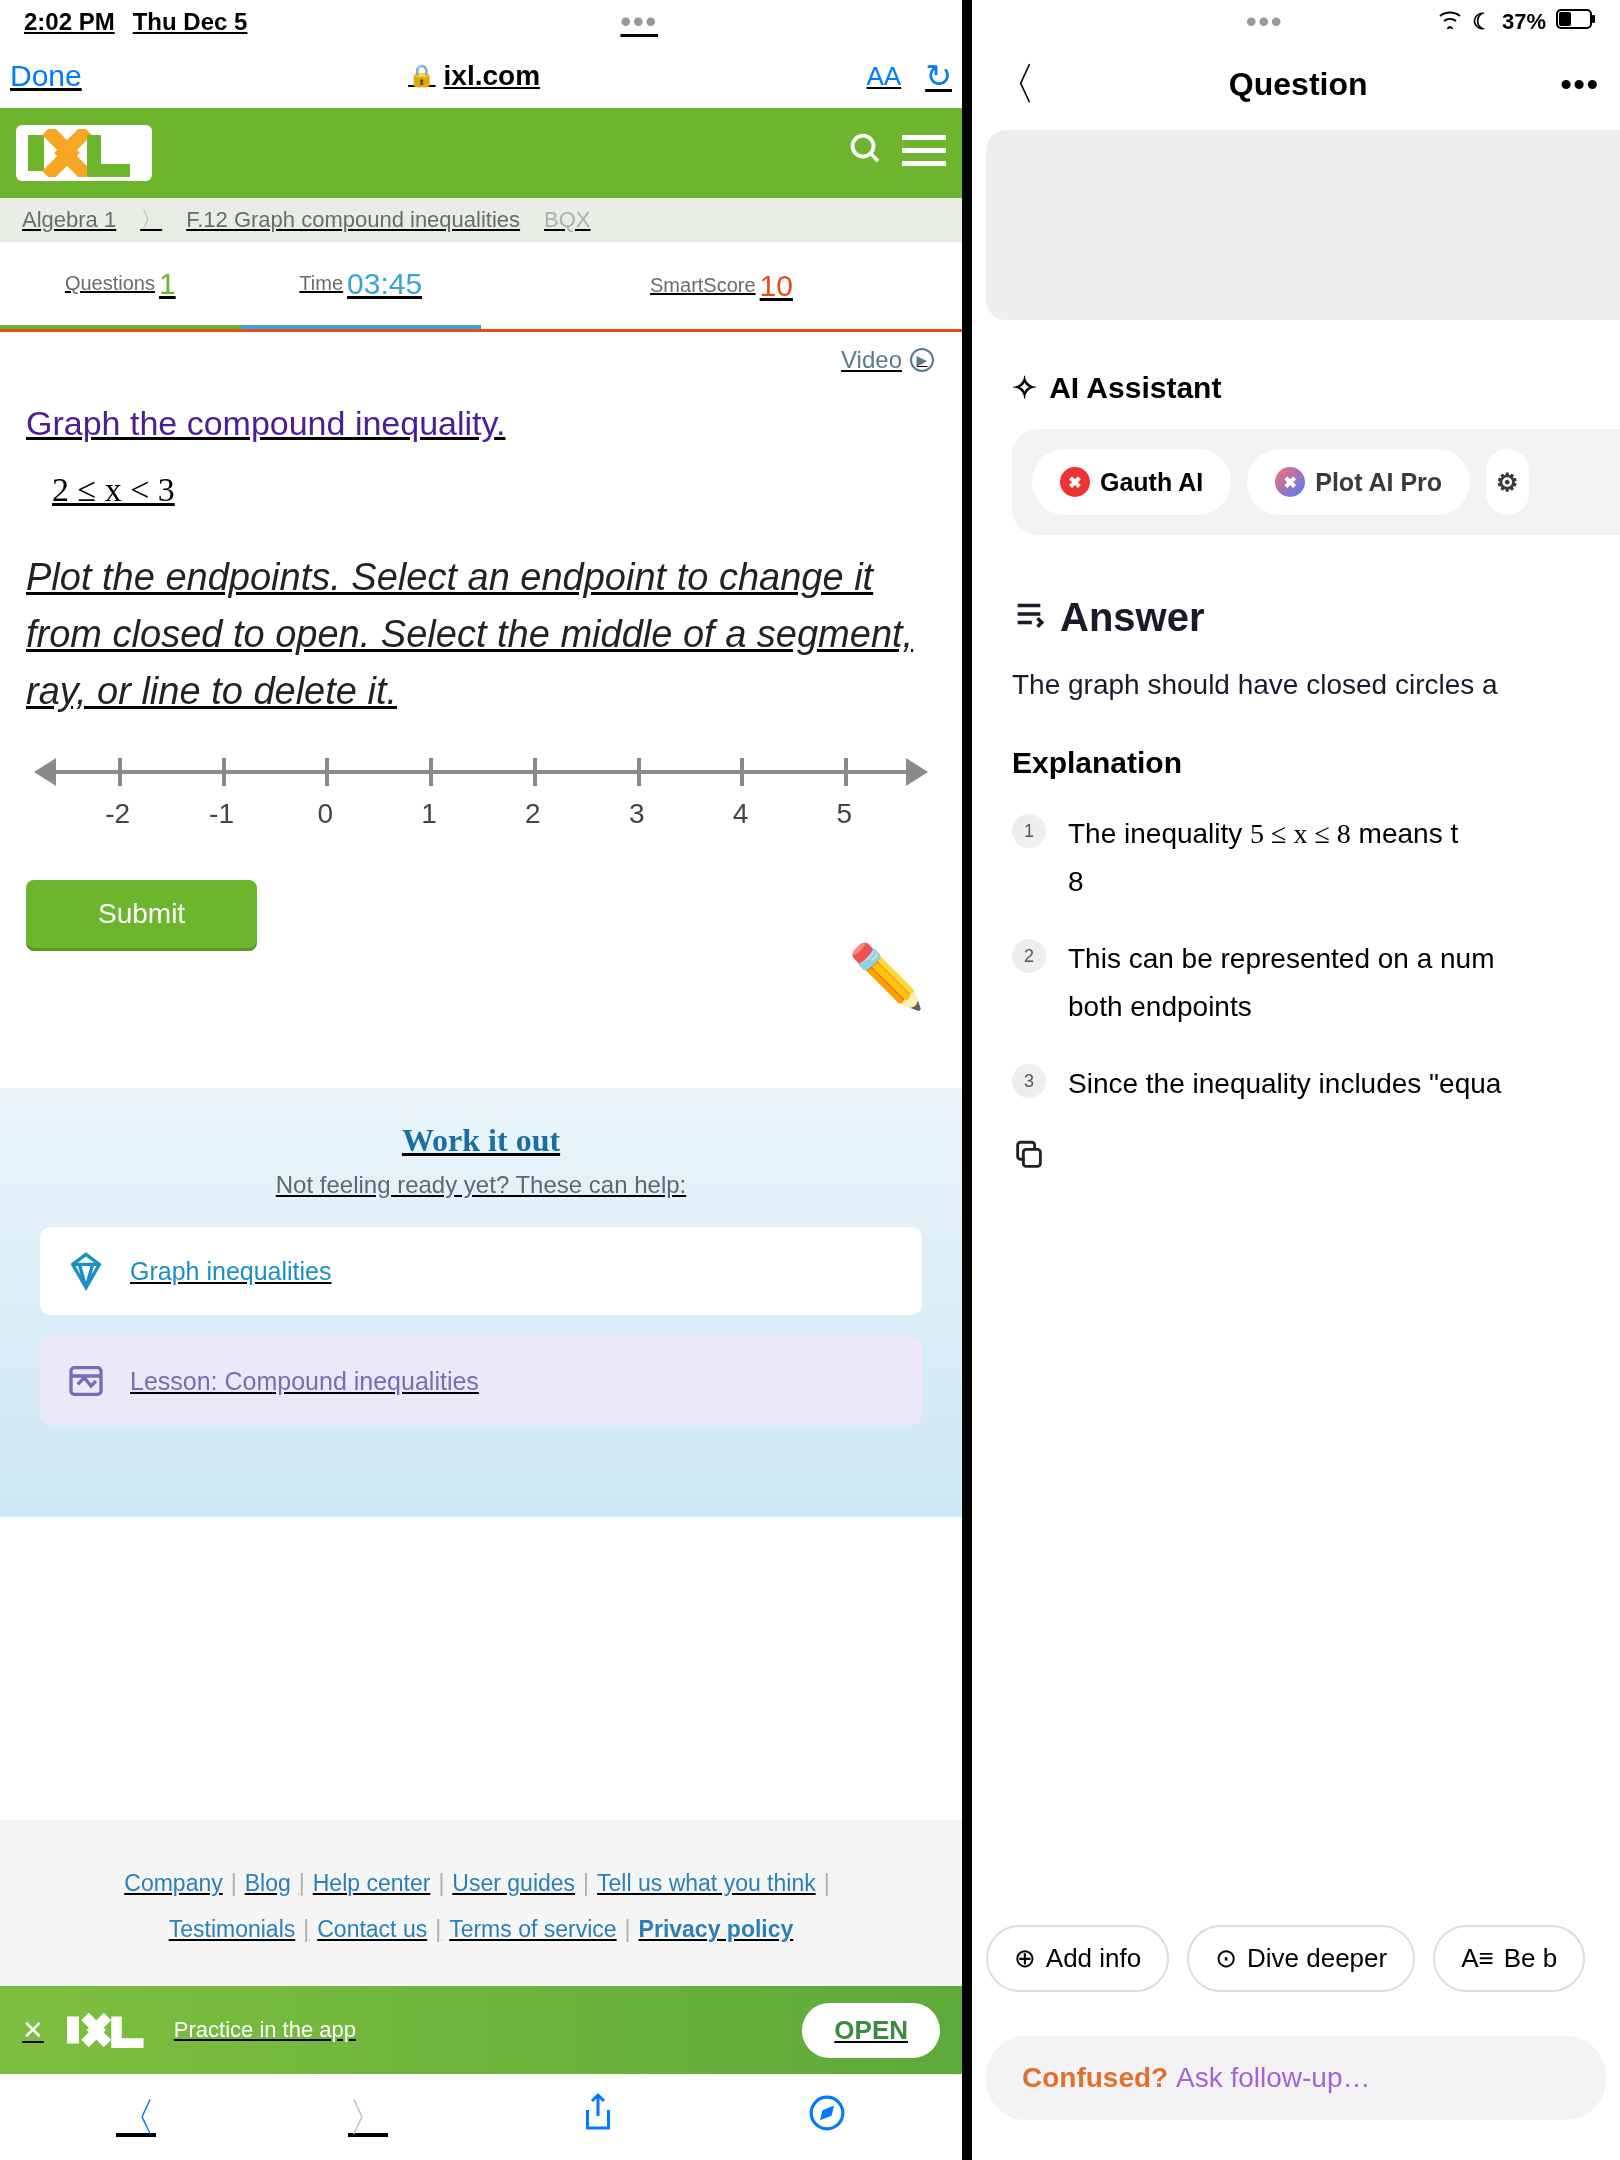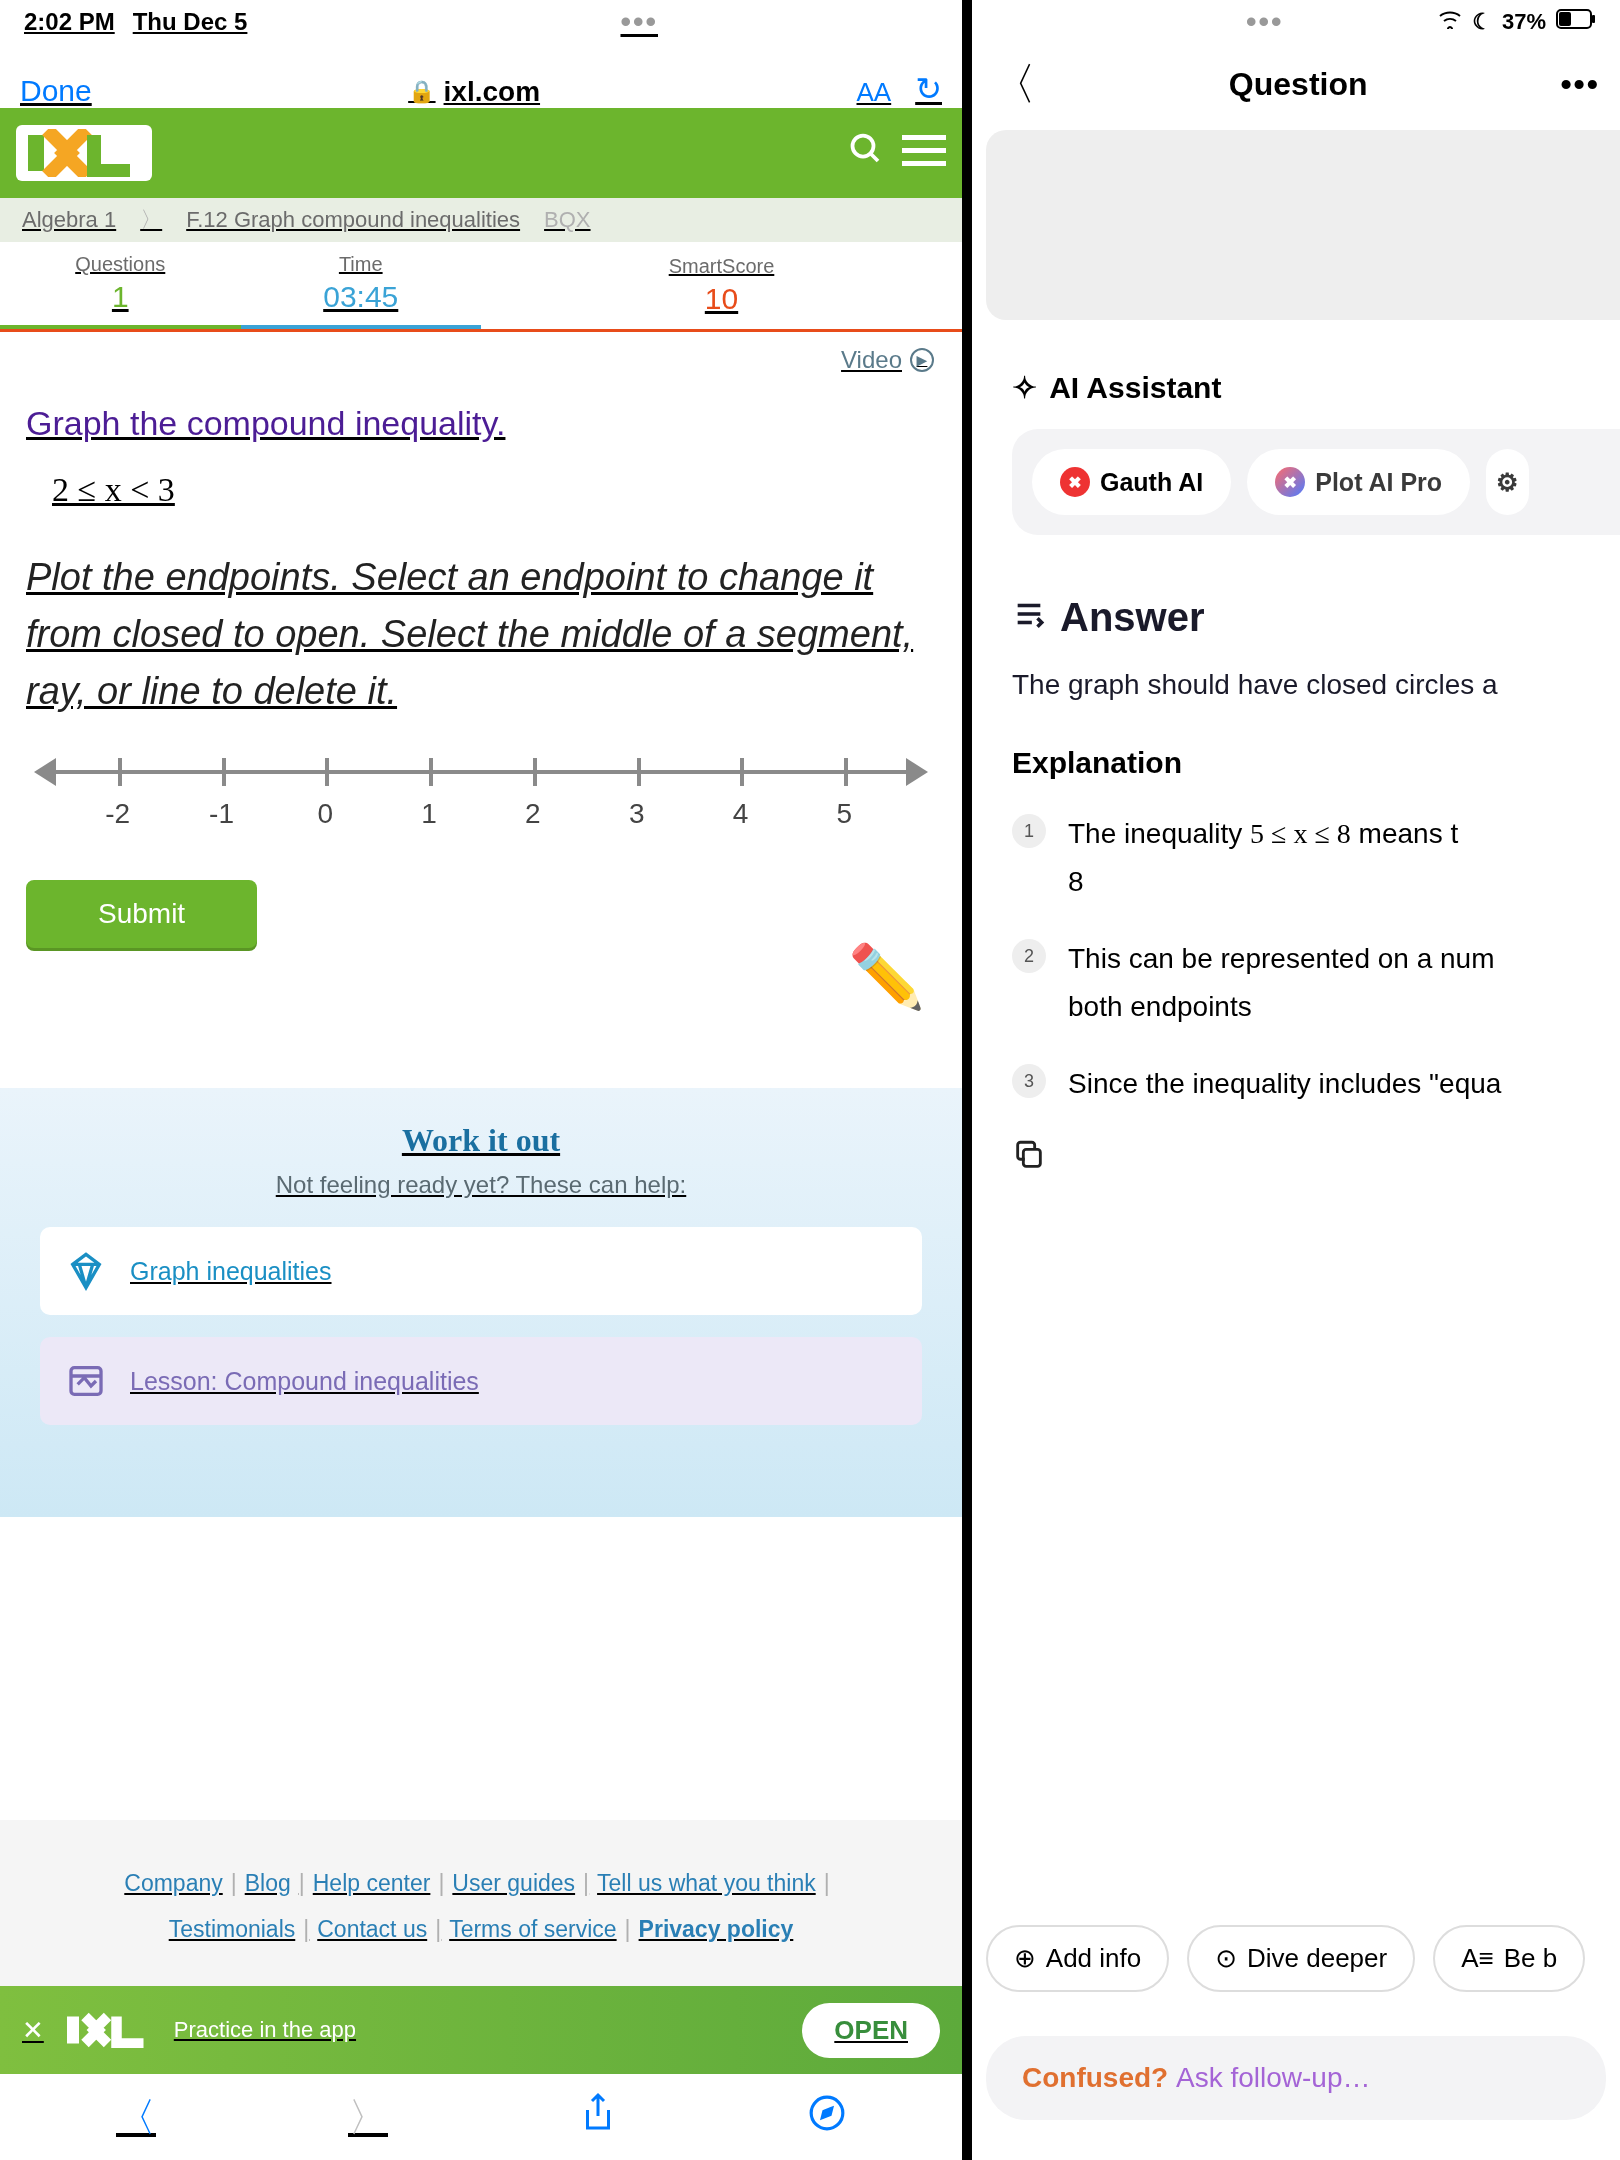--- a/index.html
+++ b/index.html
@@ -5,21 +5,21 @@
   * { margin: 0; padding: 0; box-sizing: border-box; font-family: -apple-system, BlinkMacSystemFont, "Segoe UI", sans-serif; }
   body { width: 1620px; height: 2160px; display: flex; background: #fff; overflow: hidden; }
   .left-pane { width: 972px; height: 100%; display: flex; flex-direction: column; border-right: 10px solid #000; position: relative; text-decoration: underline; }
   .right-pane { flex: 1; height: 100%; display: flex; flex-direction: column; background: #fff; }
 
   
   .ipad-status { height: 44px; display: flex; align-items: center; padding: 0 24px; font-size: 24px; font-weight: 600; color: #000; gap: 18px; }
   .ipad-status .dots { color: #999; font-size: 30px; letter-spacing: 2px; margin-left: auto; margin-right: 280px; }
 
   
-  .safari-bar { height: 64px; display: flex; align-items: flex-end; padding: 0 20px; gap: 14px; }
+  .safari-bar { height: 64px; display: flex; align-items: center; padding: 0 10px; gap: 14px; }
   .done-btn { color: #007aff; font-size: 30px; font-weight: 400; cursor: pointer; }
   .url-area { flex: 1; display: flex; align-items: center; justify-content: center; gap: 8px; font-size: 28px; font-weight: 600; color: #000; }
   .lock-icon { font-size: 22px; }
   .aa-btn { color: #007aff; font-size: 26px; font-weight: 500; margin-right: 10px; }
   .reload-btn { color: #007aff; font-size: 32px; }
 
   
   .ixl-header { height: 90px; background: #6cb52d; display: flex; align-items: center; padding: 0 16px; gap: 18px; }
   .ixl-logo { background: #fff; border-radius: 6px; padding: 4px 8px; }
   .ixl-logo svg { display: block; }
@@ -27,21 +27,21 @@
   .ixl-search { color: #fff; font-size: 36px; }
   .ixl-menu { color: #fff; }
 
   
   .breadcrumb { background: #e8eee3; height: 44px; display: flex; align-items: center; padding: 0 22px; font-size: 22px; color: #6b6b6b; gap: 24px; }
   .breadcrumb .chev { color: #b0b0b0; font-size: 22px; }
   .breadcrumb .code { color: #b0b0b0; }
 
   
   .stats-bar { display: flex; height: 90px; border-bottom: 3px solid #e84c1a; }
-  .stat-col { flex: 1; display: flex; flex-direction: column; align-items: center; justify-content: center; gap: 4px; }
+  .stat-col { flex: 1; display: flex; flex-direction: row; align-items: center; justify-content: center; gap: 4px; }
   .stat-col .stat-label { font-size: 20px; color: #6b6b6b; }
   .stat-col .stat-value { font-size: 30px; font-weight: 400; }
   .stat-col.questions { border-bottom: 4px solid #6cb52d; }
   .stat-col.questions .stat-value { color: #6cb52d; }
   .stat-col.time { border-bottom: 4px solid #3aa3d6; }
   .stat-col.time .stat-value { color: #3aa3d6; }
   .stat-col.score { flex: 2; }
   .stat-col.score .stat-value { color: #e84c1a; }
 
   .video-row { display: flex; justify-content: flex-end; padding: 14px 28px 0 0; }

